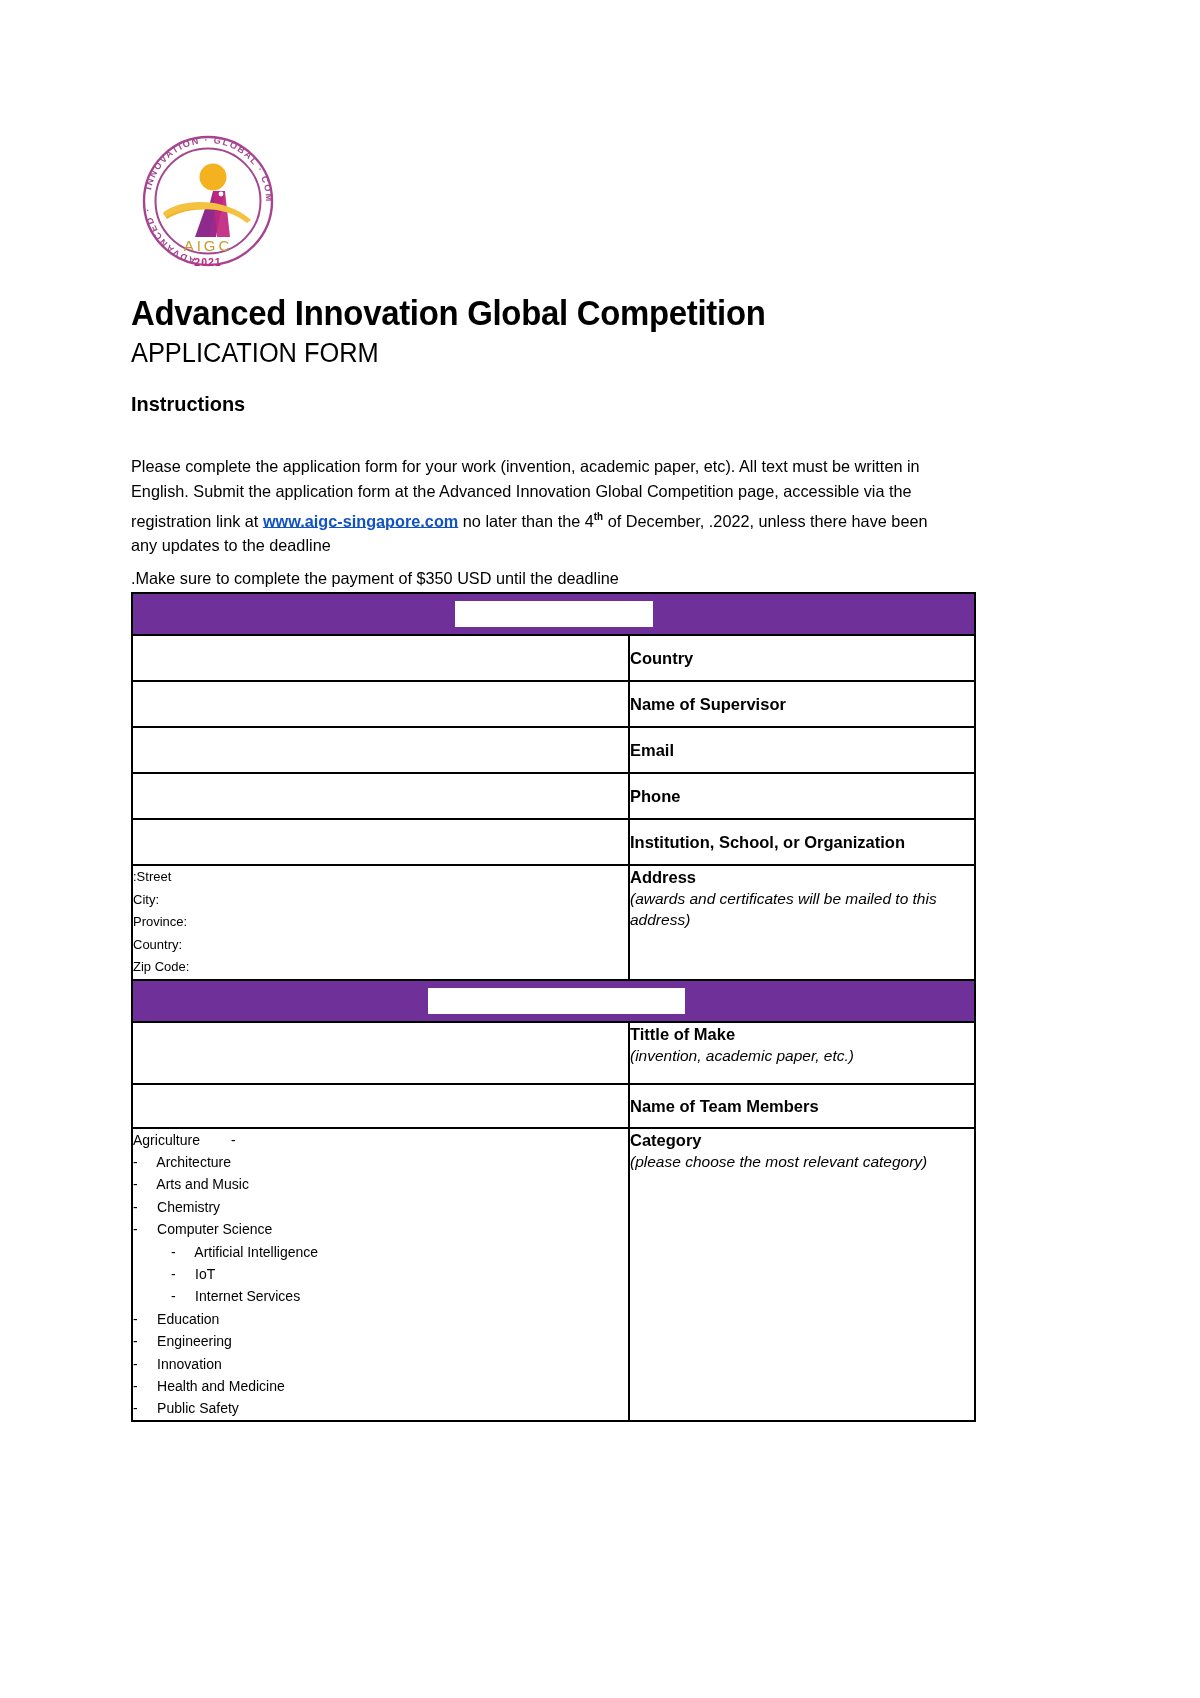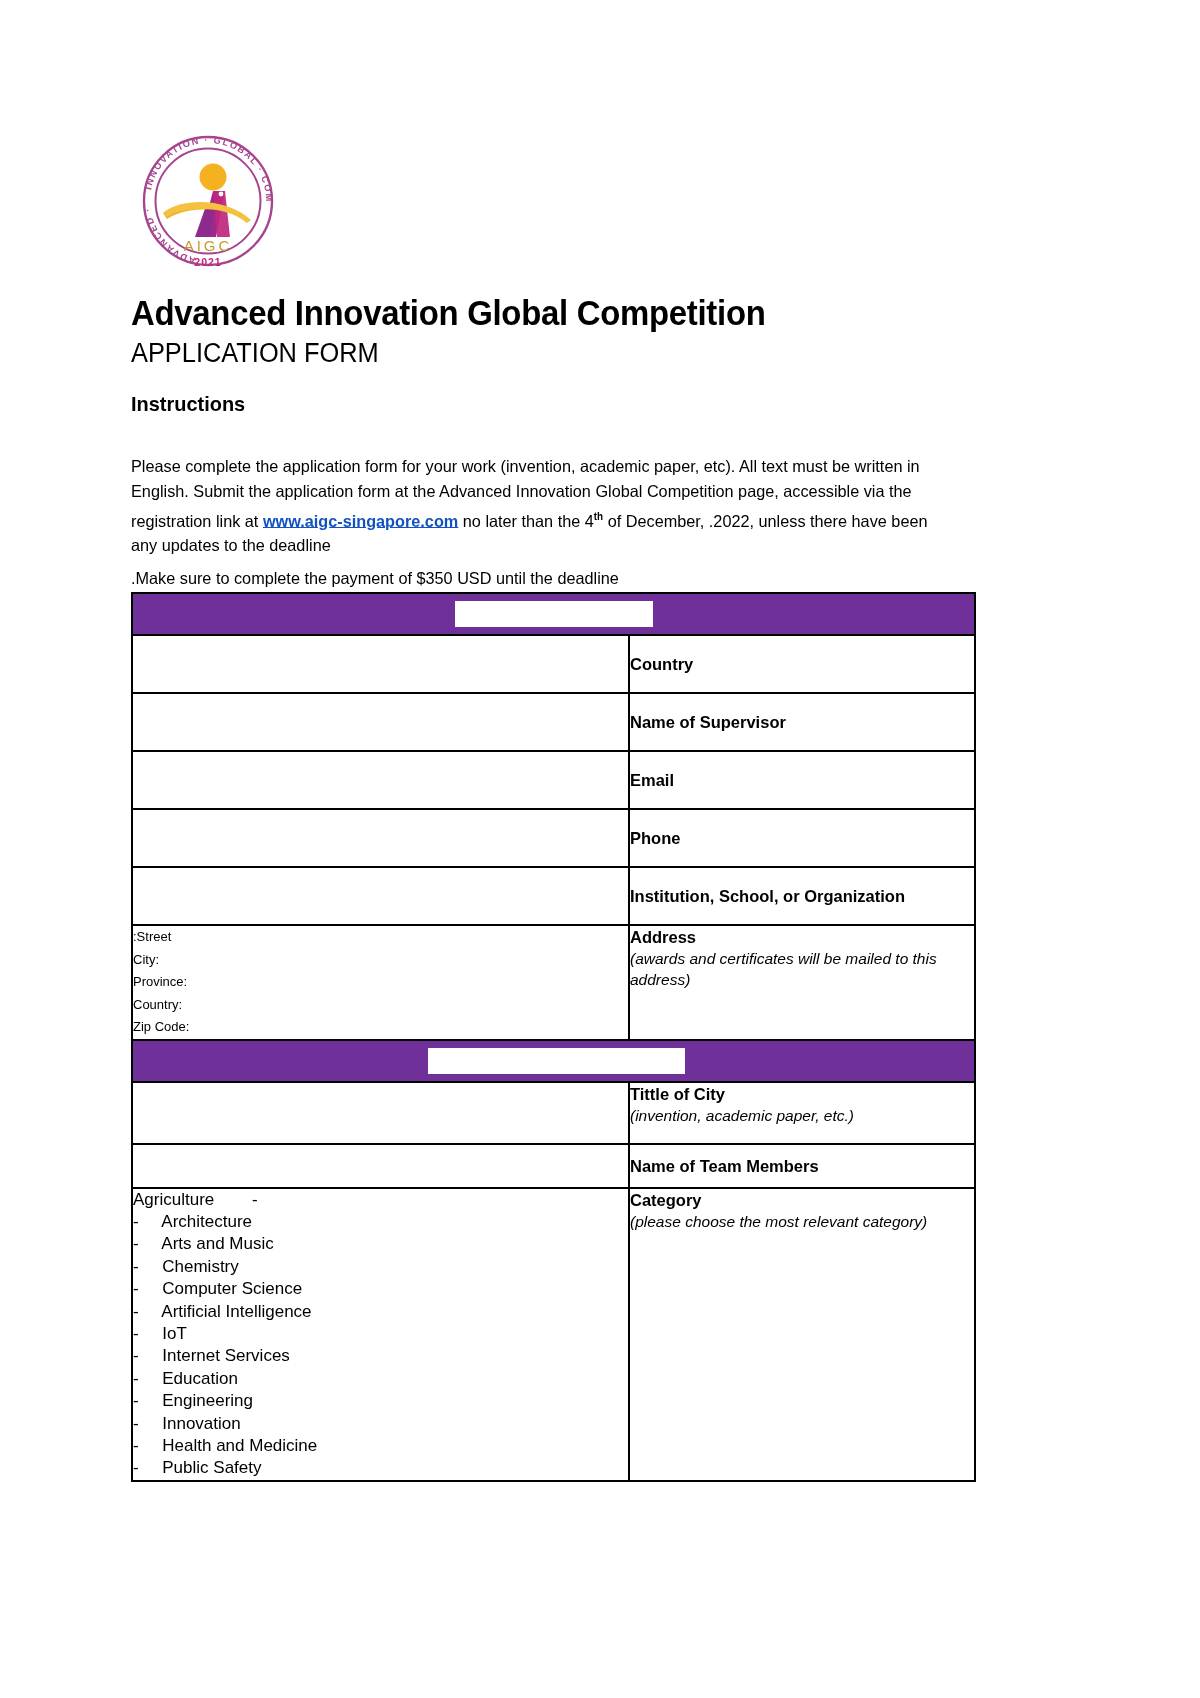--- a/index.html
+++ b/index.html
@@ -140,46 +140,46 @@
     line-height: 22px;
     padding: 9px 8px 9px 10px;
   }
   .label-cell .sub {
     font-weight: normal;
     font-style: italic;
     font-size: 15.5px;
     line-height: 21px;
     display: block;
   }
-  .row-basic { height: 58px; }
+  .row-basic { height: 46px; }
   .row-basic .label-cell { vertical-align: middle; }
   .blank-cell { }
 
   .addr-lines {
     font-size: 13px;
     line-height: 22.5px;
     padding: 9px 10px 10px 10px;
   }
   .addr-lines div { white-space: pre; }
 
   .addr-label { vertical-align: middle; padding-left: 10px; }
 
   .row-title  { height: 62px; }
   .row-team   { height: 44px; }
   .row-team .label-cell { vertical-align: middle; }
 
   
   .cat-cell {
-    font-size: 17px;
+    font-size: 14px;
     line-height: 22.4px;
     padding: 8px 10px 10px 10px;
   }
   .cat-line { white-space: pre; }
   .cat-line.lvl1 { padding-left: 0px; }
-  .cat-line.lvl2 { }
+  .cat-line.lvl2 { padding-left: 38px; }
   .cat-first { white-space: pre; }
   .cat-label { vertical-align: top; padding-top: 10px; padding-left: 12px; }
 </style>
 </head>
 <body>
 
 <div class="page">
 
   <div class="logo-wrap">
     <svg width="150" height="142" viewBox="0 0 150 142">
@@ -277,21 +277,21 @@
 
       <tr class="band-row">
         <td colspan="2">
           <span class="band-box b2"></span>
         </td>
       </tr>
 
       <tr class="row-title">
         <td class="blank-cell"></td>
         <td class="label-cell">
-          <span>Tittle of City</span>
+          <span>Tittle of Make</span>
           <span class="sub">(invention, academic paper, etc.)</span>
         </td>
       </tr>
 
       <tr class="row-team">
         <td class="blank-cell"></td>
         <td class="label-cell">Name of Team Members</td>
       </tr>
 
       <tr>

